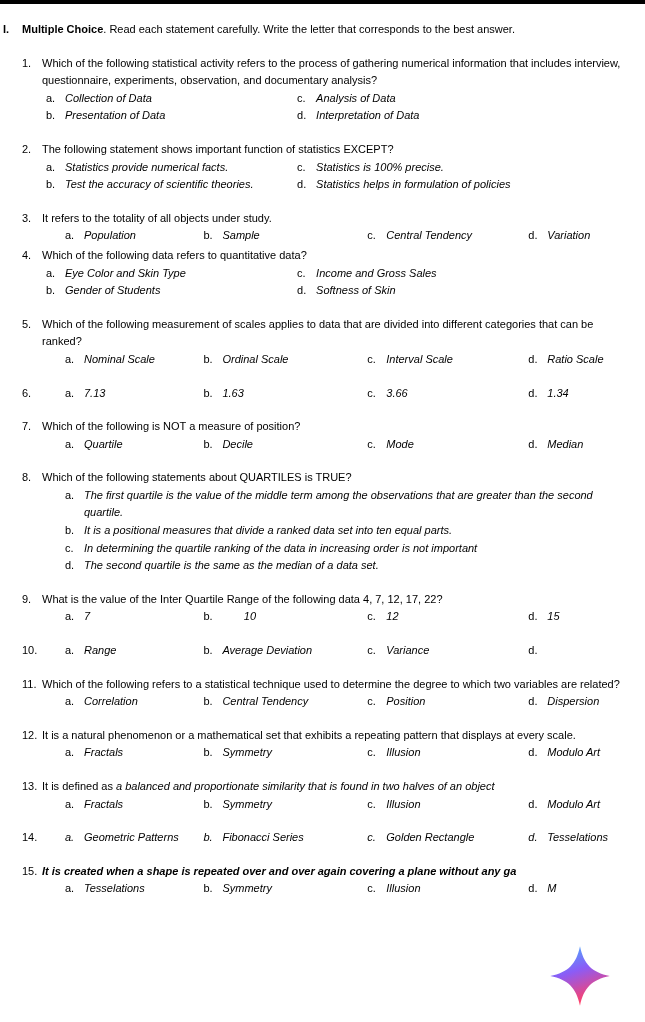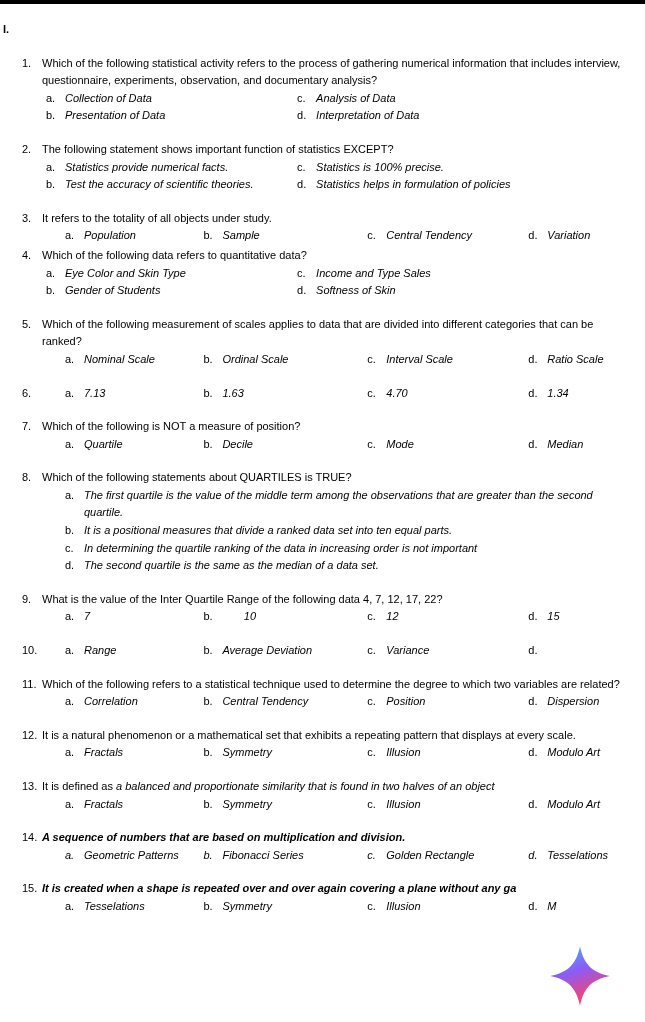--- a/index.html
+++ b/index.html
@@ -34,20 +34,21 @@
   .logo-circle svg{width:62px;height:62px;flex:0 0 auto;}
 </style>
 </head>
 <body>
 
 <div class="top-bar"></div>
 
 <div class="page">
   <div class="header">
     <span class="numeral">I.</span>
+    <span class="header-text"><b>Multiple Choice</b><span>. Read each statement carefully. Write the letter that corresponds to the best answer.</span></span>
   </div>
   <div class="q-list">
       <div class="q">
         <div class="q-num">1.</div>
         <div class="q-body">
           <div class="q-text"><span>Which of the following statistical activity refers to the process of gathering numerical information that includes interview, questionnaire, experiments, observation, and documentary analysis?</span></div>
           <div class="choices pairs">
             <div class="choice">
               <span class="letter">a.</span>
               <span class="choice-text">Collection of Data</span>
@@ -119,21 +120,21 @@
         <div class="q-num">4.</div>
         <div class="q-body">
           <div class="q-text"><span>Which of the following data refers to quantitative data?</span></div>
           <div class="choices pairs">
             <div class="choice">
               <span class="letter">a.</span>
               <span class="choice-text">Eye Color and Skin Type</span>
             </div>
             <div class="choice">
               <span class="letter">c.</span>
-              <span class="choice-text">Income and Type Sales</span>
+              <span class="choice-text">Income and Gross Sales</span>
             </div>
             <div class="choice">
               <span class="letter">b.</span>
               <span class="choice-text">Gender of Students</span>
             </div>
             <div class="choice">
               <span class="letter">d.</span>
               <span class="choice-text">Softness of Skin</span>
             </div>
           </div>
@@ -170,21 +171,21 @@
             <div class="choice">
               <span class="letter">a.</span>
               <span class="choice-text">7.13</span>
             </div>
             <div class="choice">
               <span class="letter">b.</span>
               <span class="choice-text">1.63</span>
             </div>
             <div class="choice">
               <span class="letter">c.</span>
-              <span class="choice-text">4.70</span>
+              <span class="choice-text">3.66</span>
             </div>
             <div class="choice">
               <span class="letter">d.</span>
               <span class="choice-text">1.34</span>
             </div>
           </div>
         </div>
       </div>
       <div class="q">
         <div class="q-num">7.</div>
@@ -348,21 +349,20 @@
             <div class="choice">
               <span class="letter">d.</span>
               <span class="choice-text">Modulo Art</span>
             </div>
           </div>
         </div>
       </div>
       <div class="q">
         <div class="q-num">14.</div>
         <div class="q-body">
-          <div class="q-text"><span class="italic bold">A sequence of numbers that are based on multiplication and division.</span></div>
           <div class="choices row4">
             <div class="choice italic">
               <span class="letter">a.</span>
               <span class="choice-text">Geometric Patterns</span>
             </div>
             <div class="choice italic">
               <span class="letter">b.</span>
               <span class="choice-text">Fibonacci Series</span>
             </div>
             <div class="choice italic">

